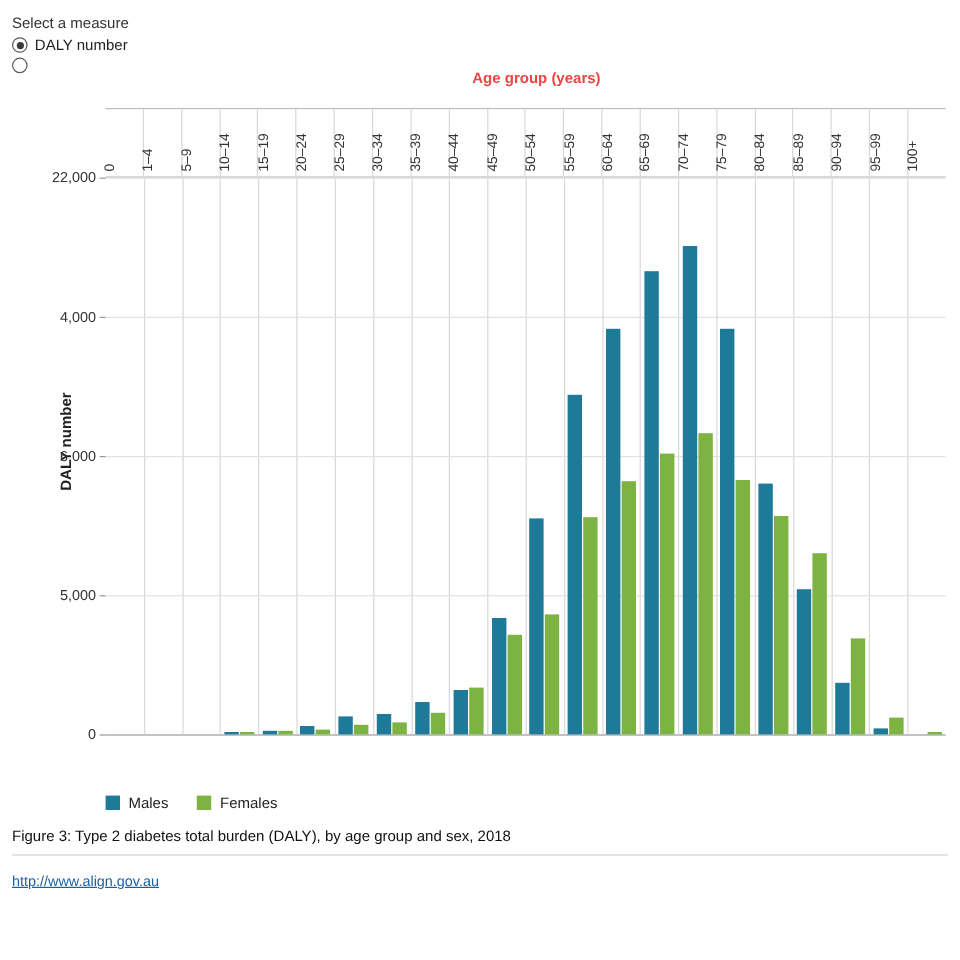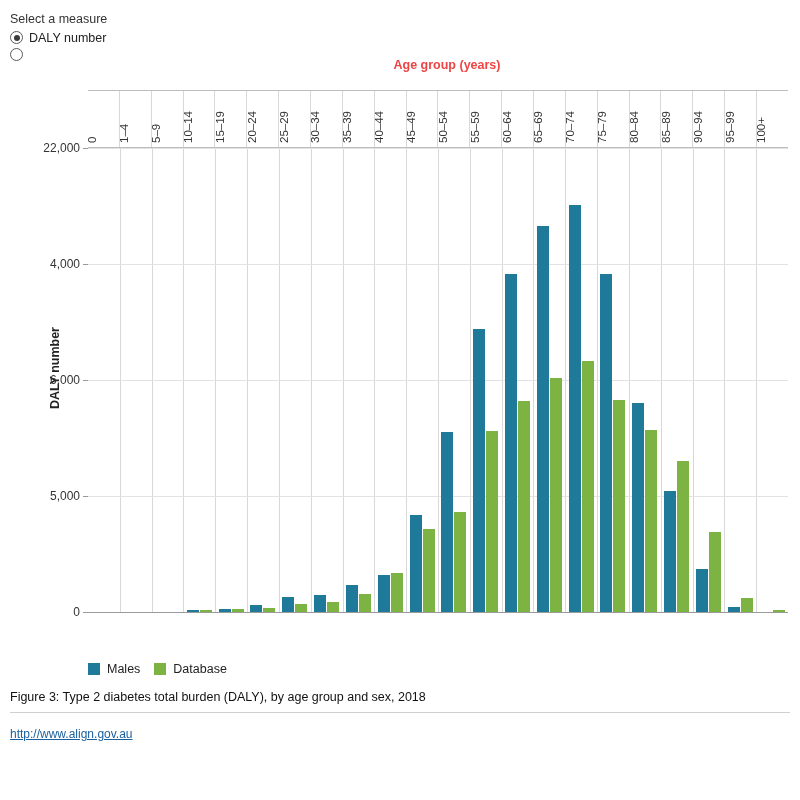--- a/index.html
+++ b/index.html
@@ -185,21 +185,21 @@
   .bar-m { background: #1f7a99; }
   .bar-f { background: #7cb342; }
 
   
   #legend {
     position: absolute;
     left: 88px;
     bottom: 2px;
     display: flex;
     align-items: center;
-    gap: 14px;
+    gap: 24px;
     font-size: 12.5px;
   }
   .legend-item { display: flex; align-items: center; gap: 7px; }
   .legend-swatch { width: 12px; height: 12px; }
 
   
   #caption {
     position: absolute;
     left: 10px;
     top: 690px;
@@ -445,21 +445,21 @@
       </div>
   </div>
 
   <div id="legend">
     <div class="legend-item">
       <span class="legend-swatch" style="background:#1f7a99"></span>
       <span>Males</span>
     </div>
     <div class="legend-item">
       <span class="legend-swatch" style="background:#7cb342"></span>
-      <span>Database</span>
+      <span>Females</span>
     </div>
   </div>
 </div>
 
 <div id="caption">Figure 3: Type 2 diabetes total burden (DALY), by age group and sex, 2018</div>
 <div id="hr"></div>
 <div id="notes">
   <a id="note-link" href="#">http://www.align.gov.au</a>
 </div>
 

